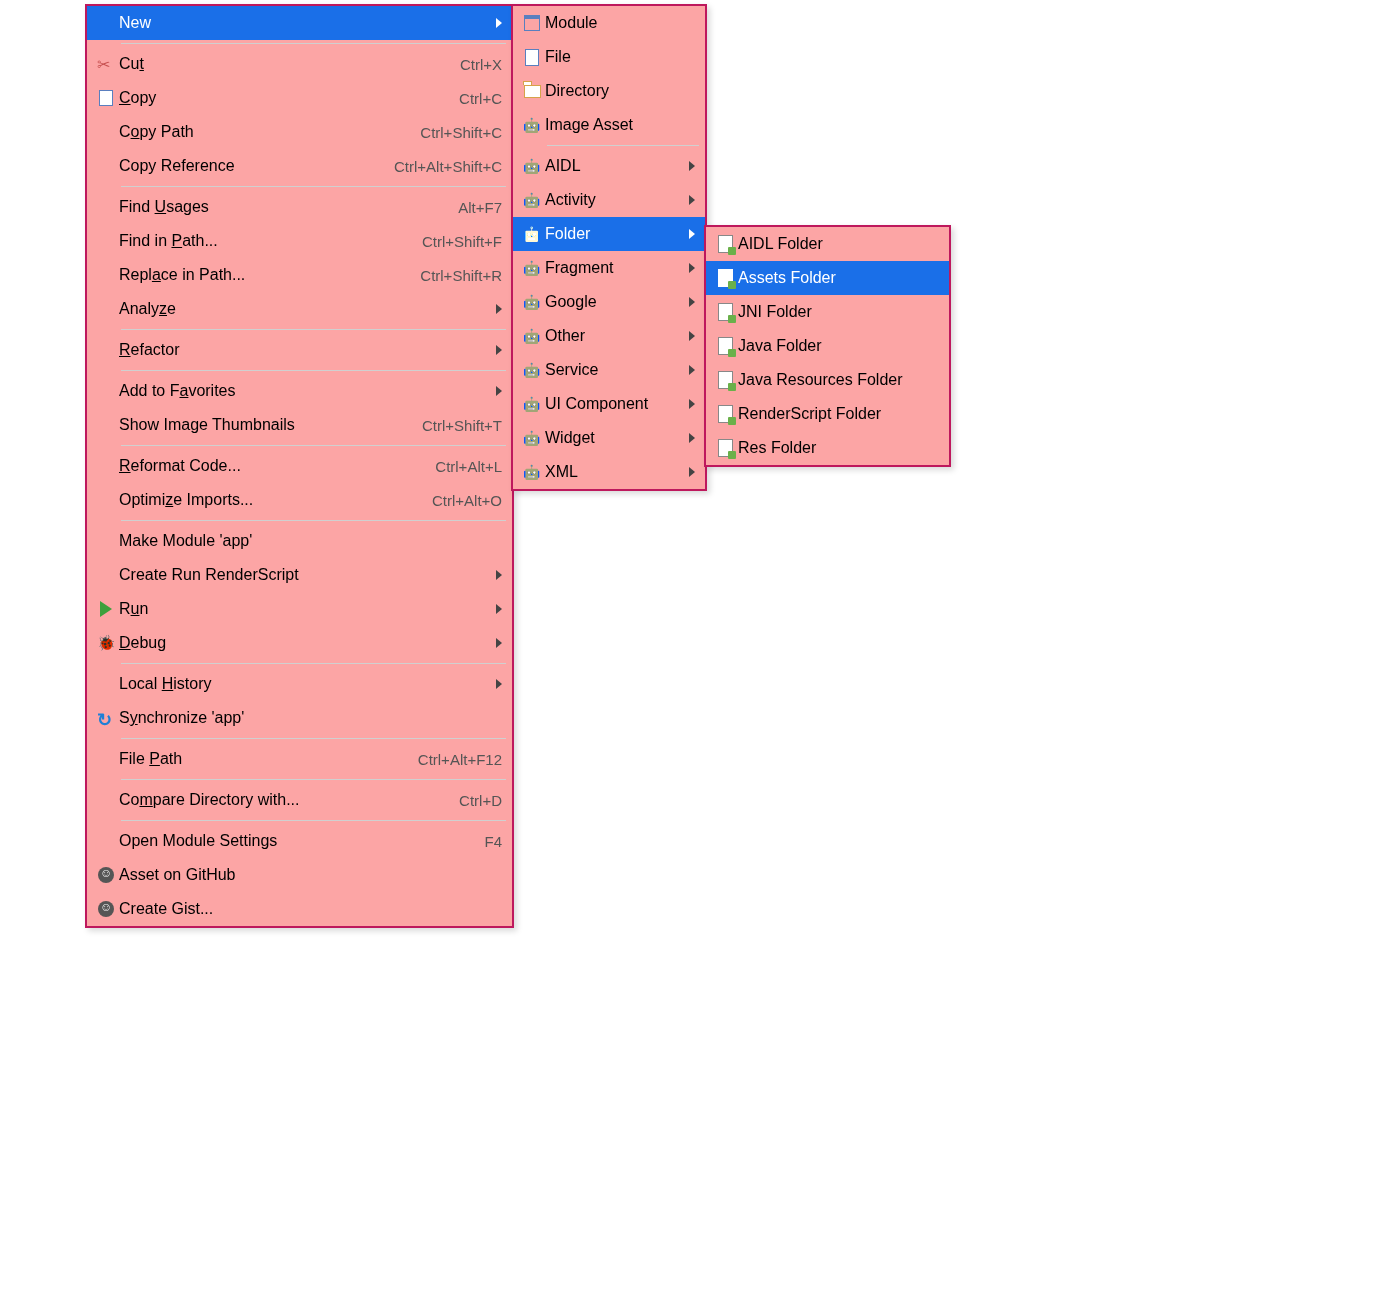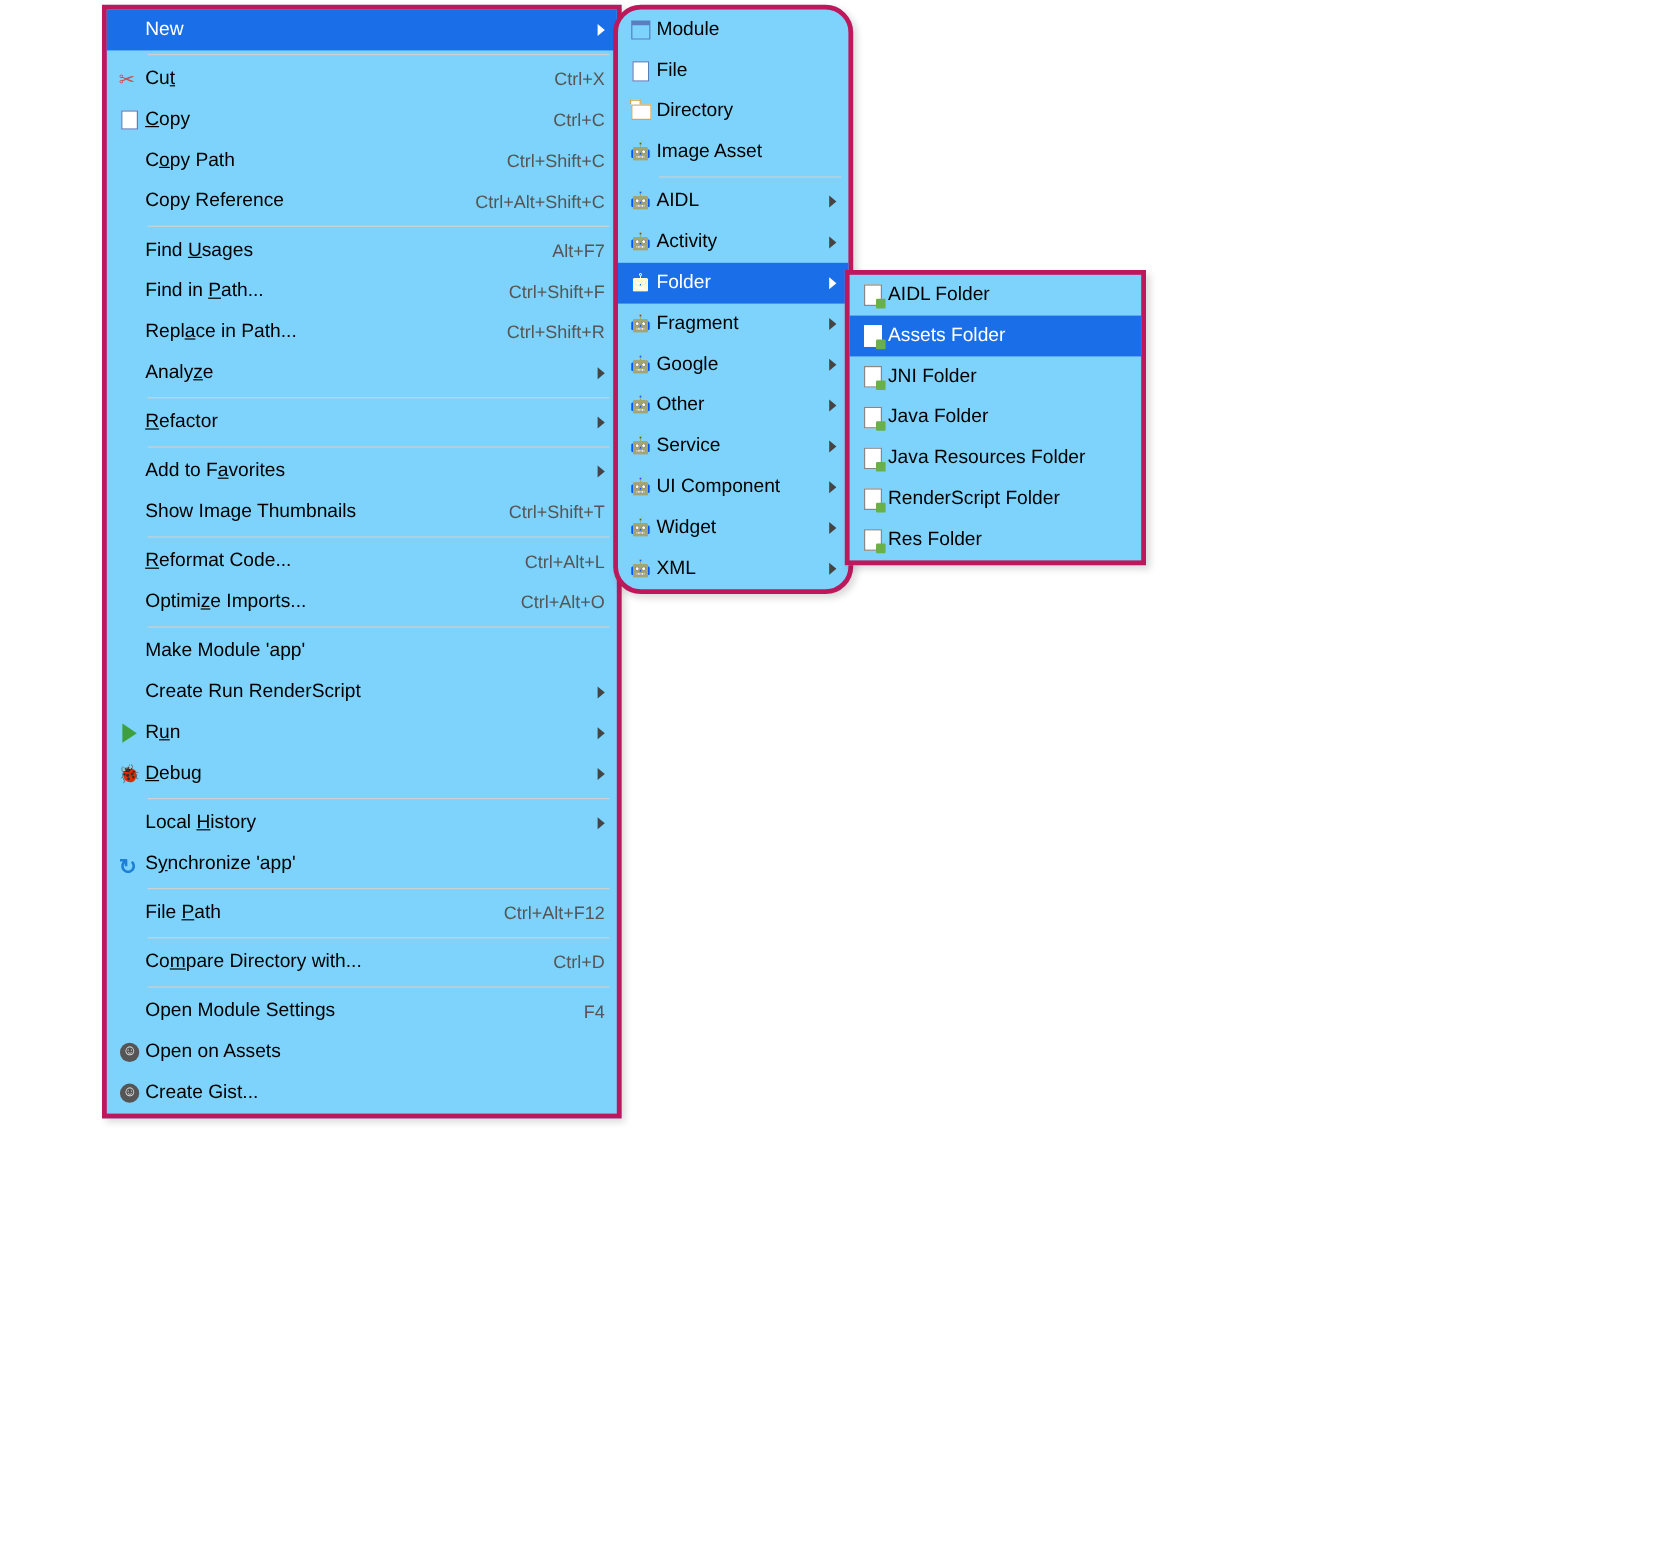--- a/index.html
+++ b/index.html
@@ -8,22 +8,22 @@
     font-family: -apple-system, "Segoe UI", Tahoma, sans-serif;
     font-size: 16px;
     background: #ffffff;
     width: 1382px;
     height: 1302px;
     position: relative;
     color: #000;
   }
   .menu {
     position: absolute;
-    background: #7dd3fc;
-    border: 4px solid #be185d;
+    background: #fca5a5;
+    border: 2px solid #be185d;
     box-shadow: 3px 3px 6px rgba(0,0,0,0.15);
   }
   .menu-item {
     display: flex;
     align-items: center;
     height: 34px;
     padding: 0 10px 0 6px;
     white-space: nowrap;
     position: relative;
   }
@@ -80,21 +80,21 @@
   .ic-file { width:12px;height:15px;border:1.5px solid #5a7fbf;background:#fff;}
   .ic-dir { width:15px;height:11px;border:1.5px solid #d6a24a;background:#fff;position:relative;}
   .ic-dir::before{content:"";position:absolute;left:-1.5px;top:-5px;width:7px;height:3px;border:1.5px solid #d6a24a;border-bottom:none;background:#fff;}
   .ic-android::before { content:"🤖"; font-size:14px; }
   .ic-android { filter: hue-rotate(230deg) saturate(2); }
   .highlight .ic-android { filter: brightness(1.6) hue-rotate(230deg) saturate(2); }
   .ic-folderpage { width:13px;height:16px;border:1.5px solid #888;background:#fff;position:relative;}
   .ic-folderpage::after{content:"";position:absolute;right:-4px;bottom:-3px;width:8px;height:8px;background:#6ab04a;border-radius:1px;}
   .highlight .ic-folderpage{border-color:#fff;}
   #menu1 { left: 85px; top: 4px; width: 425px; }
-  #menu2 { left: 511px; top: 4px; width: 192px; border-radius: 23px; }
+  #menu2 { left: 511px; top: 4px; width: 192px; }
   #menu3 { left: 704px; top: 225px; width: 243px; }
 </style>
 </head>
 <body>
 
 <div class="menu" id="menu1">
 
   <div class="menu-item highlight">
     <span class="icon-slot"></span>
     <span class="label">New</span>
@@ -235,21 +235,21 @@
 
   <div class="menu-item">
     <span class="icon-slot"></span>
     <span class="label">Open Module Settings</span>
     <span class="shortcut">F4</span>
   </div>
   <div class="menu-item">
     <span class="icon-slot">
         <span class="ic ic-github"></span>
       </span>
-    <span class="label">Open on Assets</span>
+    <span class="label">Asset on GitHub</span>
   </div>
   <div class="menu-item">
     <span class="icon-slot">
         <span class="ic ic-github"></span>
       </span>
     <span class="label">Create Gist...</span>
   </div>
 </div>
 
 <div class="menu" id="menu2">

